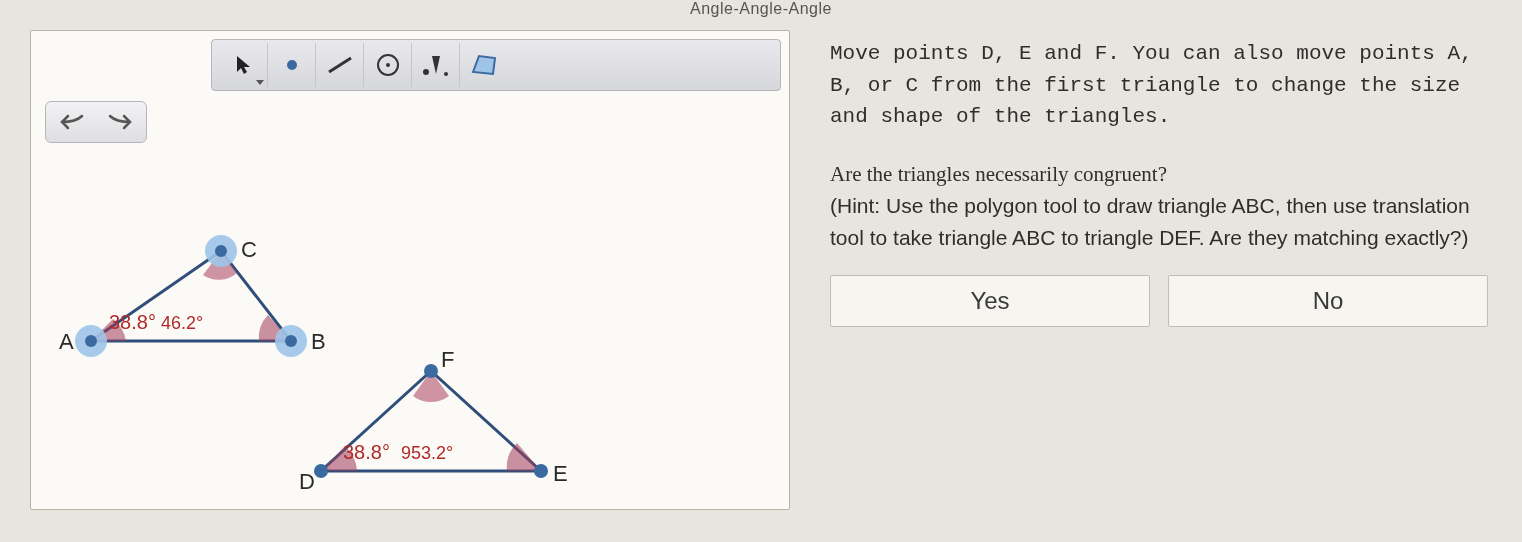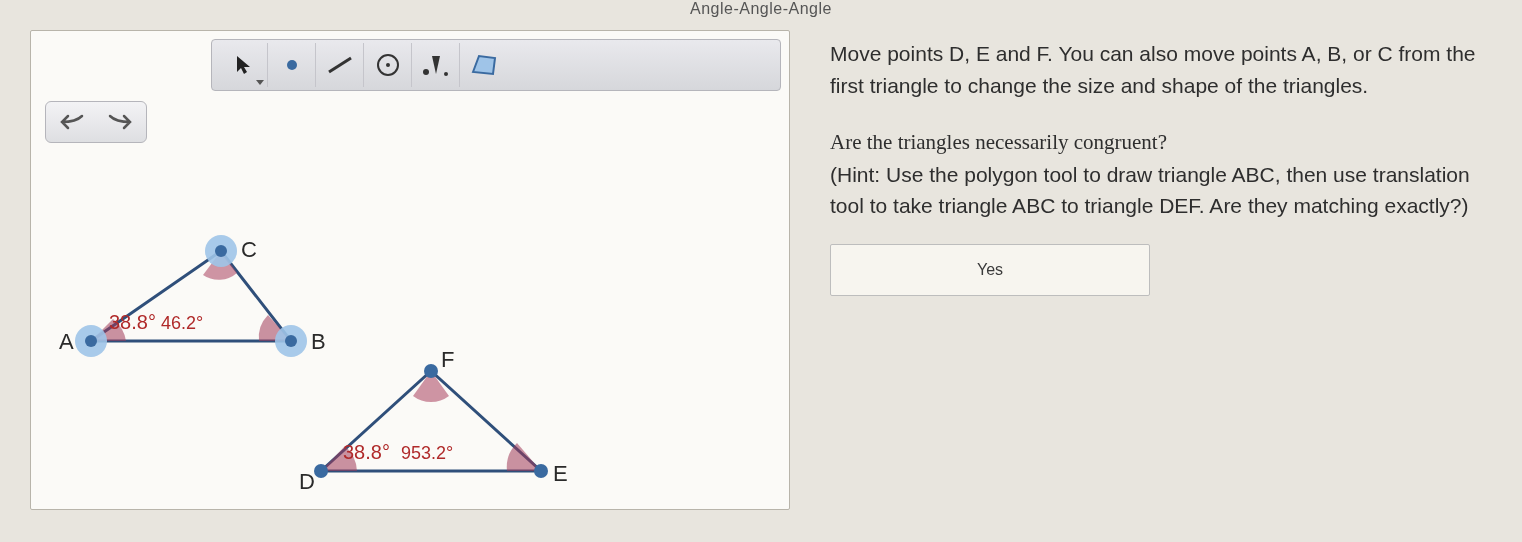--- a/index.html
+++ b/index.html
@@ -83,37 +83,37 @@
       right: 0;
       bottom: 0;
     }
     .right-panel {
       flex: 1;
       padding-top: 8px;
       font-size: 21px;
       color: #2e2e2e;
       line-height: 1.5;
     }
-    .instruction-p { margin-bottom: 26px; }
+    .instruction-p { margin-bottom: 26px; font-family: Liberation Mono, monospace; }
     .question-p { margin-top: 8px; font-family: Liberation Serif, serif; }
     .answer-row {
       display: flex;
       gap: 18px;
       margin-top: 22px;
     }
     .answer-btn {
       flex: 1;
       max-width: 320px;
       background: #f7f5ef;
       border: 1px solid #bdbdbd;
       height: 52px;
       display: flex;
       align-items: center;
       justify-content: center;
-      font-size: 16px;
+      font-size: 24px;
       color: #3a3a3a;
       cursor: pointer;
       border-radius: 2px;
     }
     .pt-label {
       font-size: 22px;
       position: absolute;
     }
     .angle-text {
       font-size: 20px;
@@ -239,16 +239,17 @@
       <div class="pt-label" style="left:410px; top:136px">F</div>
     </div>
   </div>
 
   <div class="right-panel">
     <p class="instruction-p">Move points D, E and F. You can also move points A, B, or C from the first triangle to change the size and shape of the triangles.</p>
     <p class="question-p">Are the triangles necessarily congruent?</p>
     <p style="">(Hint: Use the polygon tool to draw triangle ABC, then use translation tool to take triangle ABC to triangle DEF. Are they matching exactly?)</p>
     <div class="answer-row">
       <div class="answer-btn">Yes</div>
+      <div class="answer-btn">No</div>
     </div>
   </div>
 
 </div>
 
 </body></html>

